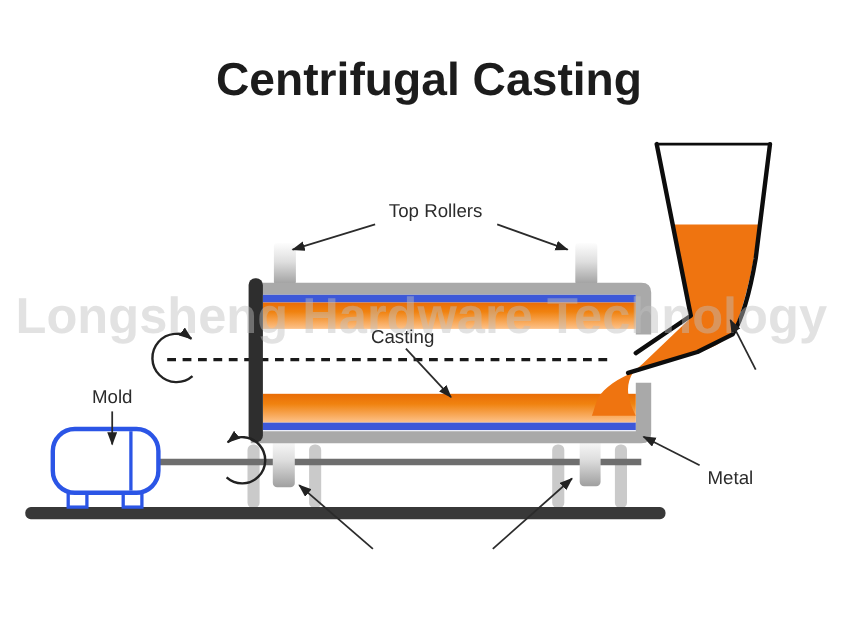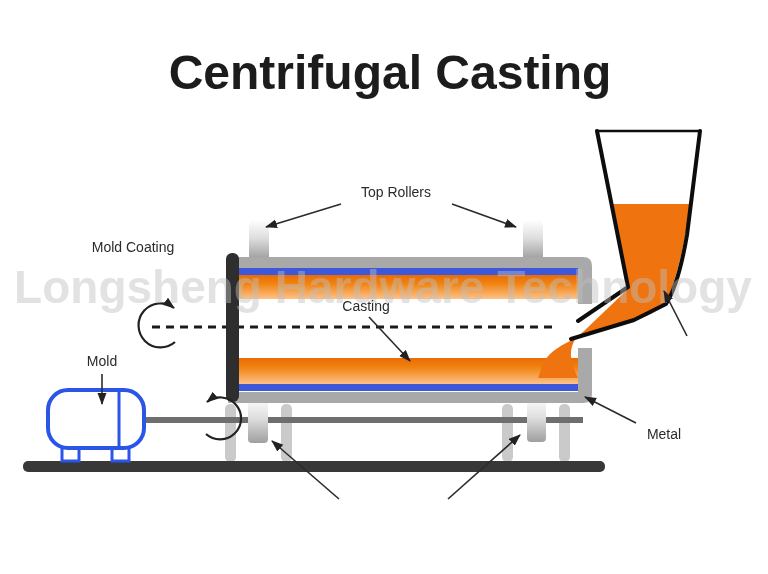--- a/index.html
+++ b/index.html
@@ -3,25 +3,25 @@
 <meta charset="utf-8">
 <style>
   html,body{margin:0;padding:0;background:#ffffff;}
   #stage{
     position:relative;width:768px;height:574px;background:#ffffff;overflow:hidden;
     font-family:"Liberation Sans","DejaVu Sans",sans-serif;
   }
   #diagram-svg{position:absolute;left:0;top:0;}
   .lbl{
     position:absolute;transform:translate(-50%,-50%);
-    white-space:nowrap;color:#2b2b2b;font-size:14px;line-height:1.1;
+    white-space:nowrap;color:#2b2b2b;font-size:17px;line-height:1.1;
   }
   .title{
     position:absolute;left:390px;top:72px;transform:translate(-50%,-50%);
-    white-space:nowrap;color:#1c1c1c;font-size:48px;font-weight:bold;letter-spacing:0px;
+    white-space:nowrap;color:#1c1c1c;font-size:42px;font-weight:bold;letter-spacing:0px;
   }
 </style>
 </head>
 <body>
 
 <div id="stage">
 
   <svg id="diagram-svg" width="768" height="574" viewBox="0 0 768 574">
     <defs>
       <marker id="ah" markerUnits="userSpaceOnUse" markerWidth="13" markerHeight="10" refX="11" refY="4.5" orient="auto">
@@ -115,21 +115,20 @@
       <path d="M636,423 L585,397" marker-end="url(#ah)"></path>
       <path d="M339,499 L272,441" marker-end="url(#ah)"></path>
       <path d="M448,499 L520,435" marker-end="url(#ah)"></path>
     </g>
   </svg>
 
   <div class="title">Centrifugal Casting</div>
 
   <div class="lbl" style="left:396px;top:193px;">Top Rollers</div>
 
-  <div class="lbl" style="left:133px;top:248px;">Mold Coating</div>
 
   <div class="lbl" style="left:366px;top:307px;">Casting</div>
 
   <div class="lbl" style="left:102px;top:362px;">Mold</div>
 
 
   <div class="lbl" style="left:664px;top:435px;">Metal</div>
 
 
 </div>

